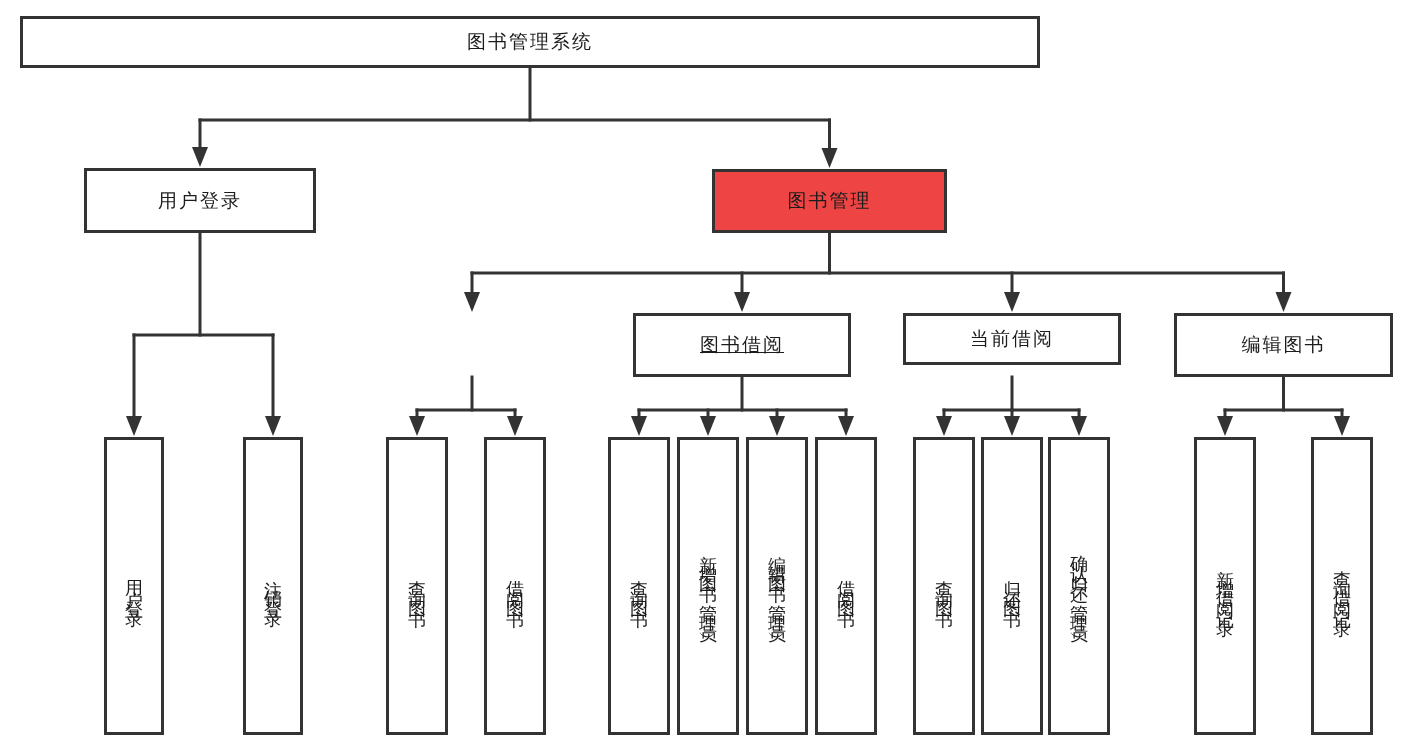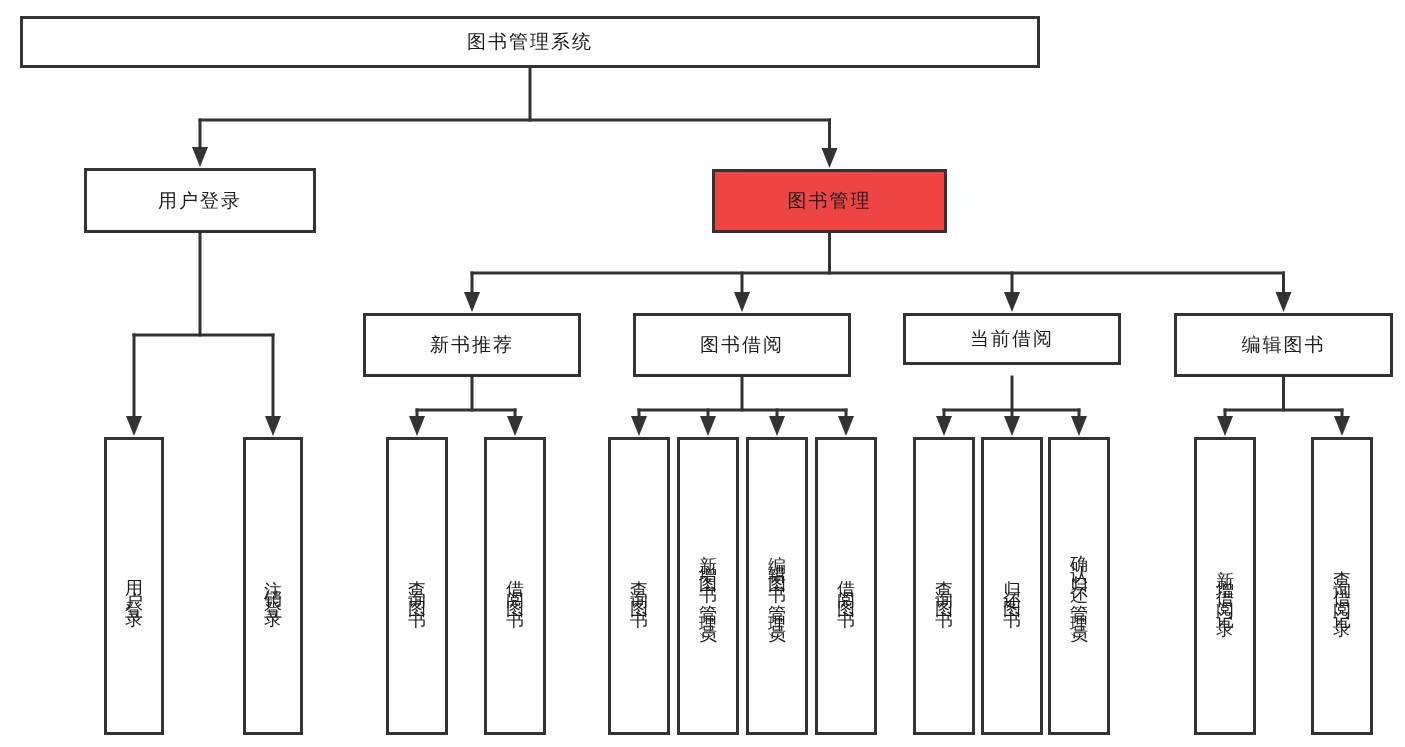--- a/index.html
+++ b/index.html
@@ -104,24 +104,21 @@
     </svg>
 <div class="node h" style="left: 20px; top: 16px; width: 1020px; height: 52px; border-color: rgb(51, 51, 51); background: rgb(255, 255, 255); color: rgb(28, 28, 28);">
       <span>图书管理系统</span>
     </div>
     <div class="node h" style="left: 84px; top: 168px; width: 232px; height: 65px; border-color: rgb(51, 51, 51); background: rgb(255, 255, 255); color: rgb(28, 28, 28);">
       <span>用户登录</span>
     </div>
     <div class="node h" style="left: 712px; top: 169px; width: 235px; height: 64px; border-color: rgb(51, 51, 51); background: #ef4444; color: rgb(28, 28, 28);">
       <span>图书管理</span>
     </div>
-    <div class="node h" style="left: 363px; top: 313px; width: 218px; height: 64px; border-color: rgb(51, 51, 51); background: rgb(255, 255, 255); color: rgb(28, 28, 28);">
-      <span>新书推荐</span>
-    </div>
-    <div class="node h" style="left: 633px; top: 313px; width: 218px; height: 64px; border-color: rgb(51, 51, 51); background: rgb(255, 255, 255); color: rgb(28, 28, 28);">
+    <div class="node h" style="left: 633px; top: 313px; width: 218px; height: 64px; border-color: rgb(51, 51, 51); background: rgb(255, 255, 255); color: rgb(28, 28, 28); text-decoration: underline;">
       <span>图书借阅</span>
     </div>
     <div class="node h" style="left: 903px; top: 313px; width: 218px; height: 52px; border-color: rgb(51, 51, 51); background: rgb(255, 255, 255); color: rgb(28, 28, 28);">
       <span>当前借阅</span>
     </div>
     <div class="node h" style="left: 1174px; top: 313px; width: 219px; height: 64px; border-color: rgb(51, 51, 51); background: rgb(255, 255, 255); color: rgb(28, 28, 28);">
       <span>编辑图书</span>
     </div>
     <div class="node v" style="left: 104px; top: 437px; width: 60px; height: 298px; border-color: rgb(51, 51, 51); background: rgb(255, 255, 255); color: rgb(28, 28, 28);">
       <span>用户登录</span>

